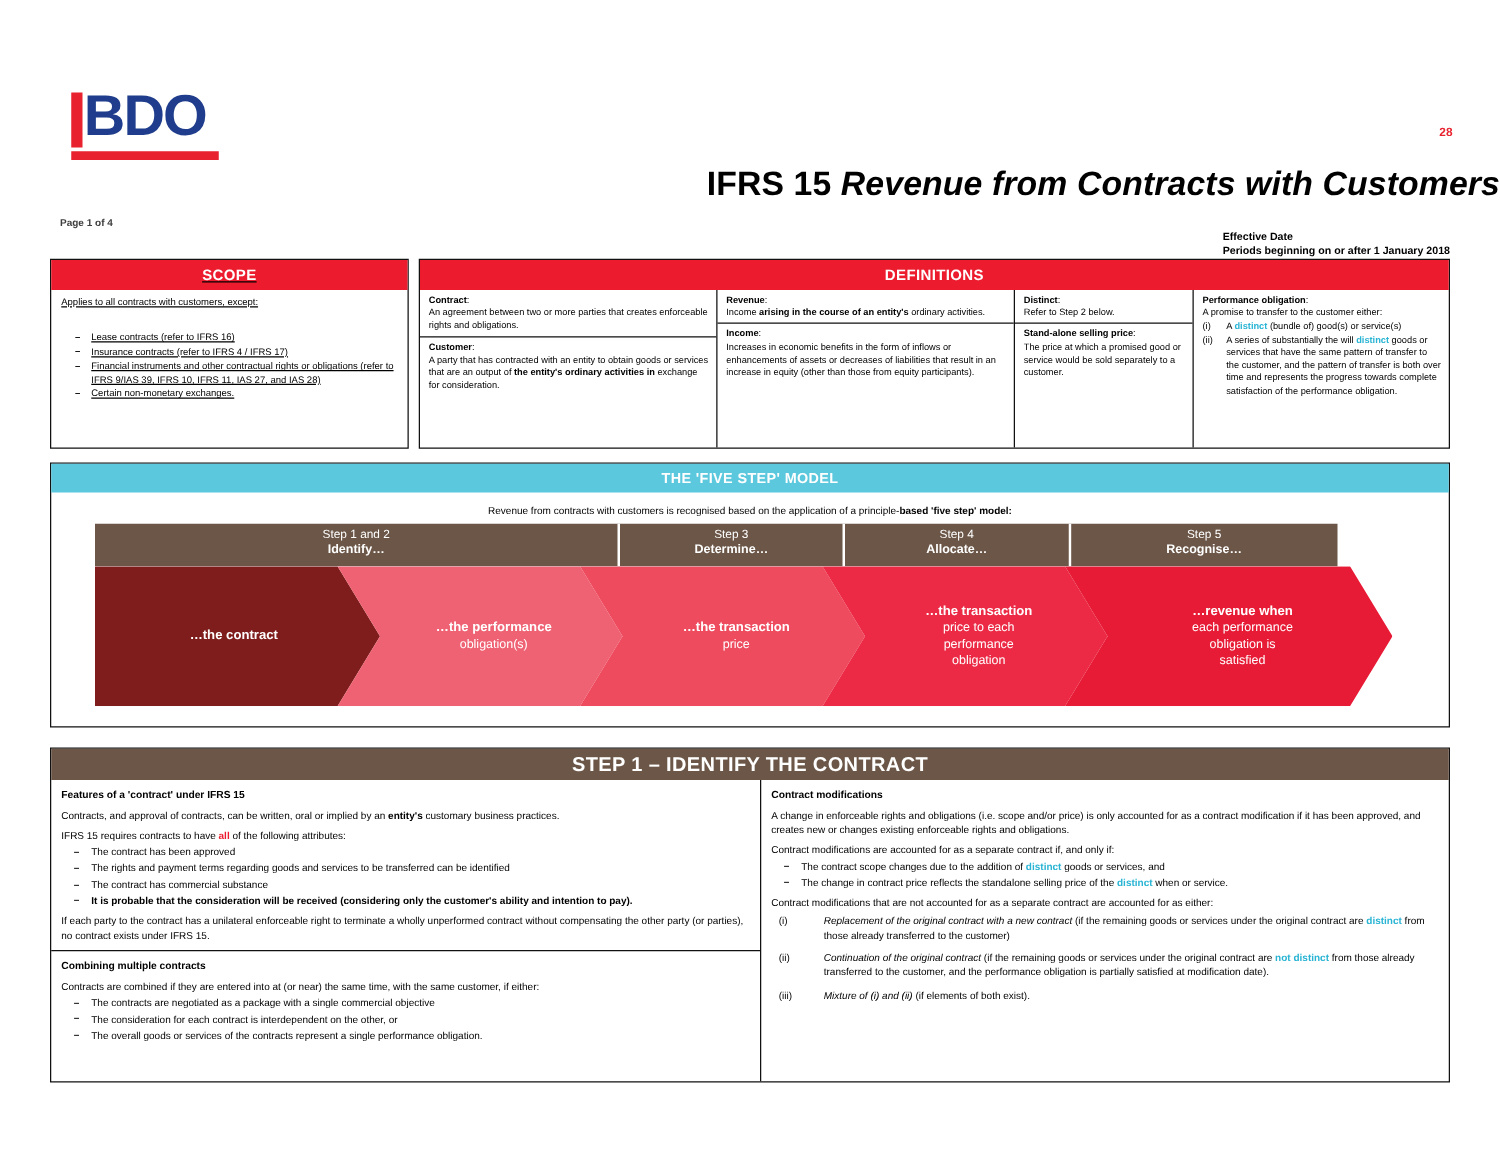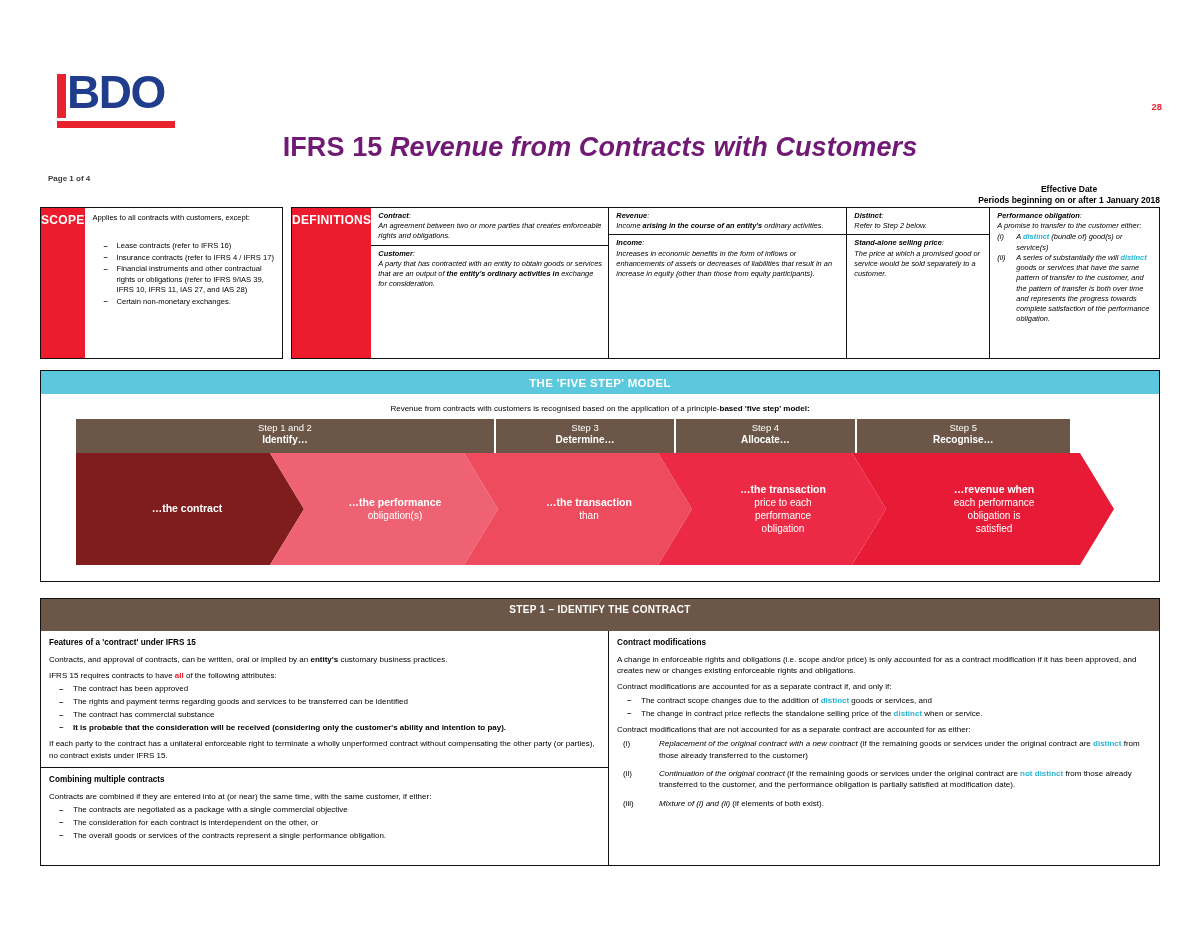--- a/index.html
+++ b/index.html
@@ -39,63 +39,63 @@
     line-height: 1;
   }
 
   .page-number {
     position: absolute; right: 38px; top: 101px;
     font-size: 9.5px; font-weight: bold; color: #e8232f;
   }
 
   .doc-title {
     position: absolute; left: 0; right: 0; top: 132px;
-    text-align: center;
+    text-align: right;
     font-size: 27px;
     font-weight: bold;
-    color: #701a75;
+    color: #000000;
     letter-spacing: 0.1px;
   }
   .doc-title .ital { font-style: italic; }
 
   .page-of {
     position: absolute; left: 48px; top: 174px;
     font-size: 8px; font-weight: bold; color: #3d3d3d;
   }
 
   .eff-date {
     position: absolute; right: 40px; top: 184px;
-    text-align: center;
+    text-align: left;
     font-size: 8.5px; font-weight: bold; color: #000;
     line-height: 1.33;
   }
 
   
   .panel { border: 1.5px solid #111; background: #fff; }
   .band {
     text-align: center; color: #fff;
     font-weight: bold; letter-spacing: 0.3px;
   }
   .band-red   { background: #ec1c2e; }
   .band-blue  { background: #5bc8dd; }
   .band-brown { background: #6b5647; }
 
   
   .row1 {
     position: absolute; left: 40px; top: 207px;
     width: 1120px; height: 152px;
     display: flex; gap: 8px;
   }
-  .scope-box { width: 243px; display: flex; flex-direction: row; }
+  .scope-box { width: 287px; display: flex; flex-direction: column; text-decoration: underline; }
   .scope-box .band { font-size: 12px; padding: 5px 0 5px; }
   .scope-body { padding: 5px 6px 4px 8px; font-size: 7.6px; line-height: 1.38; }
 
-  .defs-box { flex: 1; display: flex; flex-direction: row; }
+  .defs-box { flex: 1; display: flex; flex-direction: column; }
   .defs-box .band { font-size: 12px; padding: 5px 0 5px; }
-  .defs-grid { flex: 1; display: flex; font-style: italic; }
+  .defs-grid { flex: 1; display: flex; }
   .defs-col { display: flex; flex-direction: column; }
   .defs-col.c1 { width: 238px; border-right: 1.5px solid #111; }
   .defs-col.c2 { width: 238px; border-right: 1.5px solid #111; }
   .defs-col.c3 { width: 143px; border-right: 1.5px solid #111; }
   .defs-col.c4 { flex: 1; }
   .def-cell { padding: 3px 6px 3px 7px; font-size: 7.4px; line-height: 1.38; }
   .def-cell.top { border-bottom: 1.5px solid #111; }
   .def-cell.grow { flex: 1; }
   .def-term { font-weight: bold; }
 
@@ -179,21 +179,21 @@
          clip-path: polygon(0 0, 228px 0, 262px 50%, 228px 100%, 0 100%, 34px 50%); }
   .chev .inner { padding: 0 6px 0 28px; }
   .c1c .inner { padding: 0 20px 0 14px; }
 
   
   .row3 {
     position: absolute; left: 40px; top: 598px;
     width: 1120px; height: 268px;
     display: flex; flex-direction: column;
   }
-  .row3 .band { font-size: 10px; padding: 5px 0 16px; }
+  .row3 .band { font-size: 16px; padding: 5px 0 2px; }
   .s1-cols { flex: 1; display: flex; }
   .s1-left  { width: 568px; border-right: 1.5px solid #111;
               display: flex; flex-direction: column; }
   .s1-right { flex: 1; padding: 6px 9px 4px 8px; font-size: 8px; line-height: 1.42; }
   .s1-sub   { padding: 6px 9px 6px 8px; font-size: 8px; line-height: 1.42; }
   .s1-sub.divider { border-bottom: 1.5px solid #111; }
   .sub-head { font-weight: bold; margin-bottom: 5px; font-size: 8.2px; }
   .p { margin: 0 0 5px 0; }
   .p.last { margin-bottom: 0; }
 
@@ -331,21 +331,21 @@
       </div>
       <div class="chev c2c">
         <div class="inner">
           <div class="ctitle">…the performance</div>
           <div class="ctxt">obligation(s)</div>
         </div>
       </div>
       <div class="chev c3c">
         <div class="inner">
           <div class="ctitle">…the transaction</div>
-          <div class="ctxt">than</div>
+          <div class="ctxt">price</div>
         </div>
       </div>
       <div class="chev c4c">
         <div class="inner">
           <div class="ctitle">…the transaction</div>
           <div class="ctxt">price to each<br>performance<br>obligation</div>
         </div>
       </div>
       <div class="chev c5c">
         <div class="inner">

